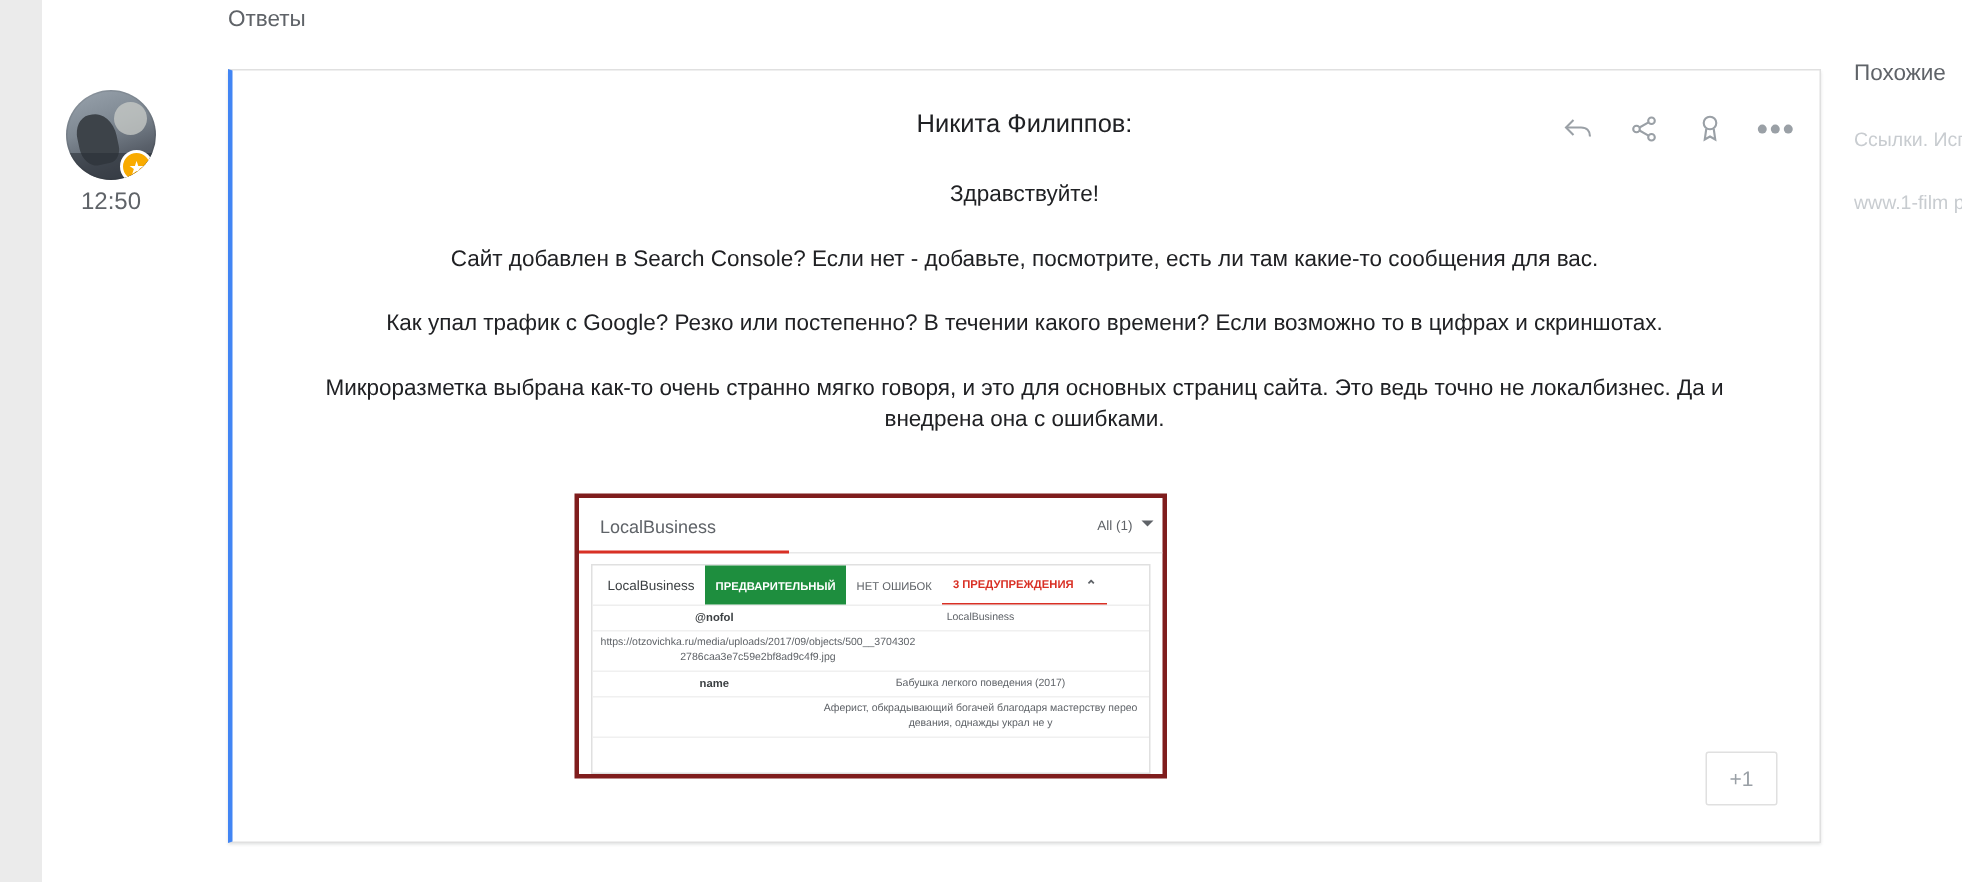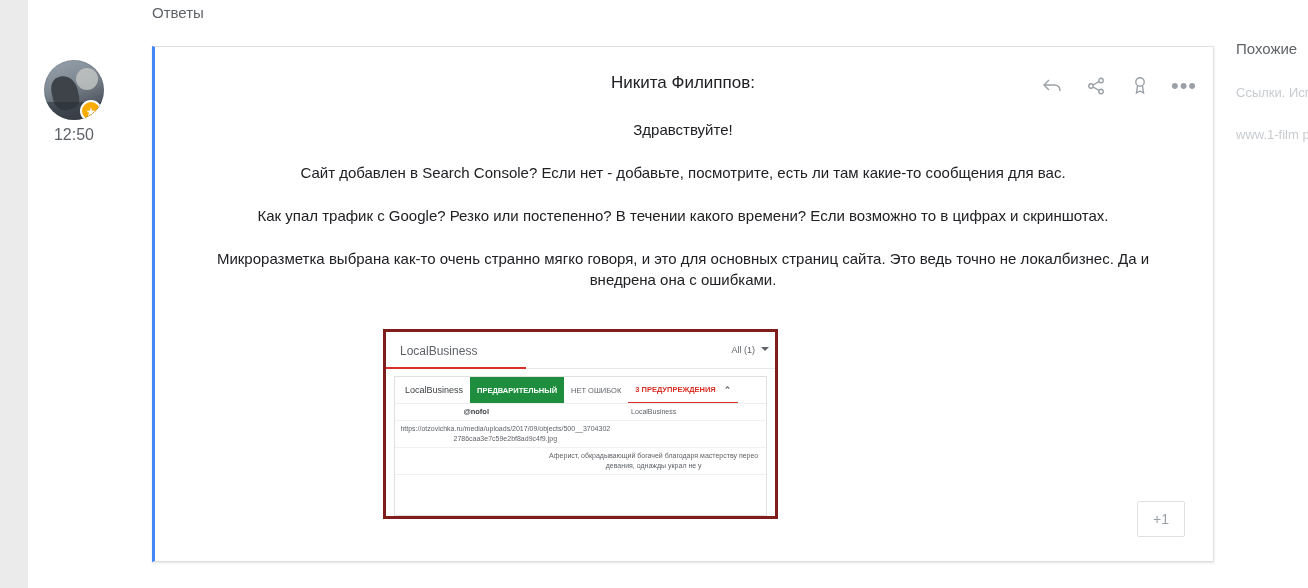--- a/index.html
+++ b/index.html
@@ -356,20 +356,24 @@
           </div>
 
           <div class="shot-row">
             <div class="shot-key">@nofol</div>
             <div class="shot-val">LocalBusiness</div>
           </div>
           <div class="shot-row">
             <div class="shot-val">https://otzovichka.ru/media/uploads/2017/09/objects/500__37043022786caa3e7c59e2bf8ad9c4f9.jpg</div>
           </div>
           <div class="shot-row">
+            <div class="shot-key">name</div>
+            <div class="shot-val">Бабушка легкого поведения (2017)</div>
+          </div>
+          <div class="shot-row">
             <div class="shot-key"></div>
             <div class="shot-val">Аферист, обкрадывающий богачей благодаря мастерству переодевания, однажды украл не у</div>
           </div>
         </div>
       </div>
 
       <div class="plus-one">
         <span>+1</span>
       </div>
 

